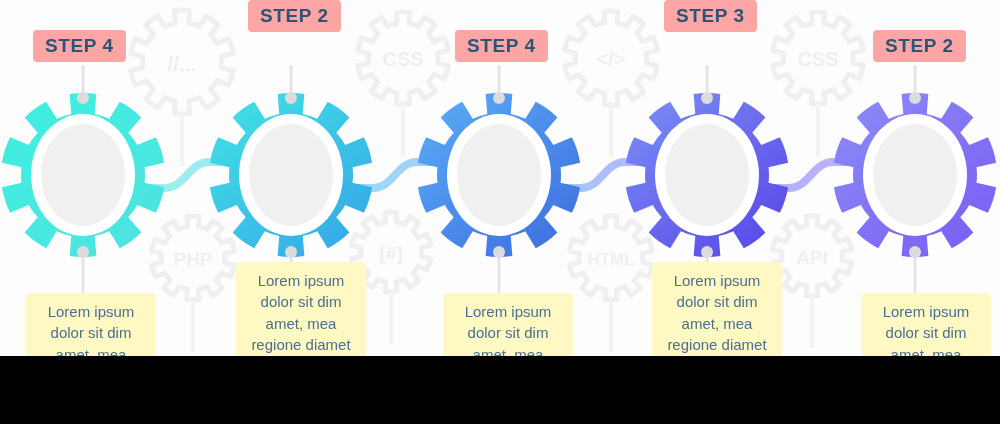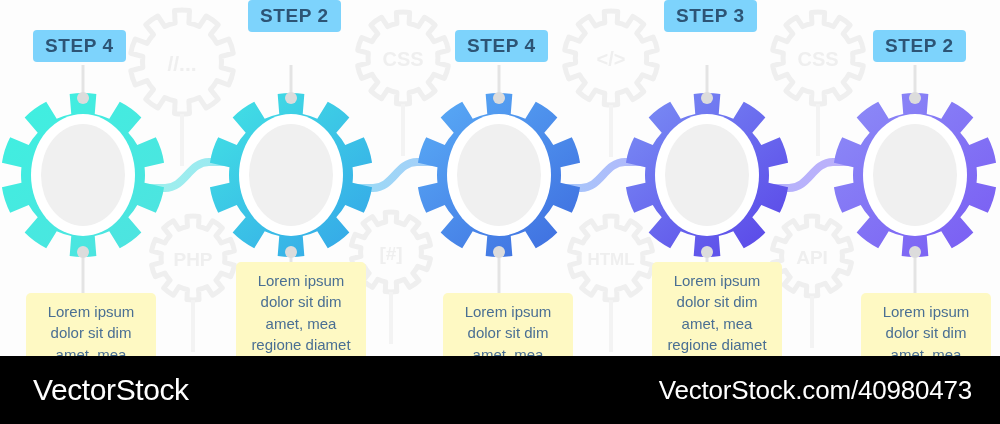--- a/index.html
+++ b/index.html
@@ -30,21 +30,21 @@
     position: absolute;
     left: 0;
     top: 0;
     width: 1000px;
     height: 356px;
     display: block;
   }
   
   .step-chip {
     position: absolute;
-    background: #7dd3fc;
+    background: #fca5a5;
     border-radius: 4px;
     color: #2d5475;
     font-size: 19px;
     font-weight: 700;
     letter-spacing: 0.6px;
     text-align: center;
     padding: 6px 12px 7px 12px;
     white-space: nowrap;
     line-height: 1;
     font-family: "Liberation Sans", sans-serif;
@@ -255,17 +255,15 @@
         <div class="desc-box" style="left: 443px; top: 293px;">Lorem ipsum dolor sit dim amet, mea regione diamet principes at. Cum no movi lorem ipsum dolor</div>
         <div class="step-chip" style="left: 664px; top: 0px;">STEP 3</div>
         <div class="desc-box" style="left: 652px; top: 262px;">Lorem ipsum dolor sit dim amet, mea regione diamet principes at. Cum no movi lorem ipsum dolor</div>
         <div class="step-chip" style="left: 873px; top: 30px;">STEP 2</div>
         <div class="desc-box" style="left: 861px; top: 293px;">Lorem ipsum dolor sit dim amet, mea regione diamet principes at. Cum no movi lorem ipsum dolor</div>
       </div>
 
   </div>
 
   <div id="footer">
-    <div id="footer-logo">VectorStock</div>
-    <div id="footer-url">VectorStock.com/40980473</div>
   </div>
 
 </div>
 
 </body></html>

